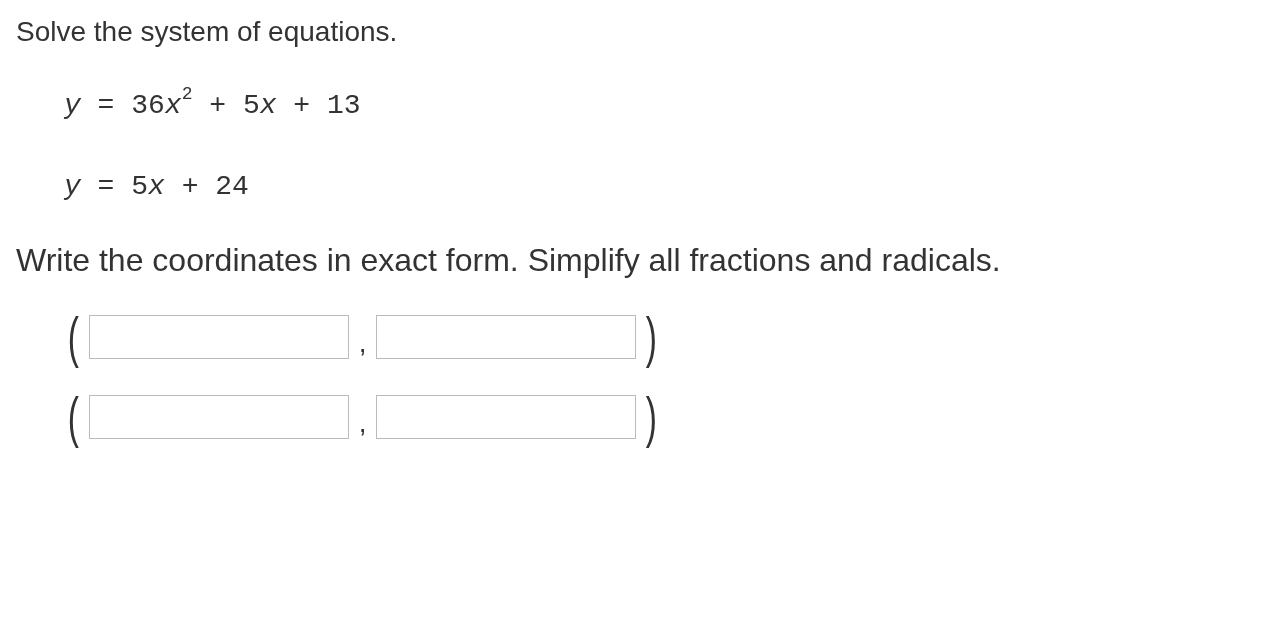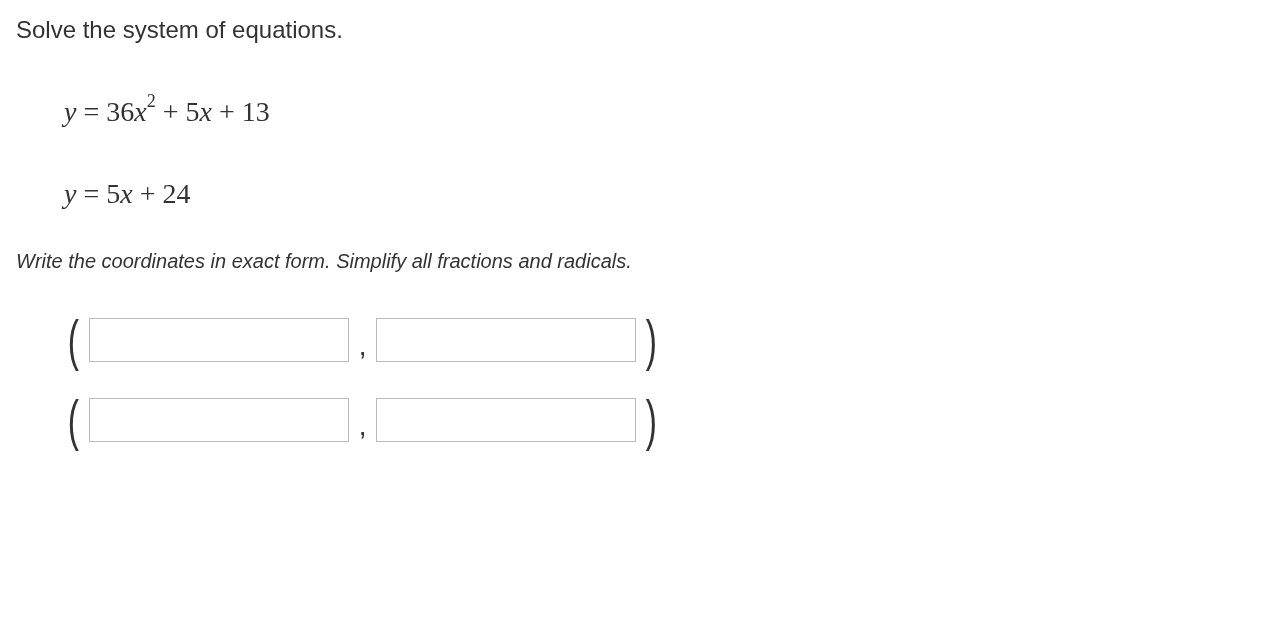--- a/index.html
+++ b/index.html
@@ -6,52 +6,51 @@
       margin: 0;
       padding: 16px;
       font-family: Verdana, Geneva, sans-serif;
       background: #fff;
       color: #333;
       width: 1280px;
       height: 632px;
       box-sizing: border-box;
     }
     .problem-statement {
-      font-size: 24px;
-      margin-bottom: 51px;
+      font-size: 28px;
+      margin-bottom: 40px;
     }
     .equations {
       margin-left: 48px;
       margin-bottom: 40px;
     }
     .equation {
       font-size: 28px;
       font-style: italic;
       margin-bottom: 50px;
-      font-family: Liberation Serif, serif;
+      font-family: Liberation Mono, monospace;
       white-space: nowrap;
       margin-top: 12px;
     }
     .equation:last-child {
       margin-bottom: 0;
     }
     .equation .upright {
       font-style: normal;
     }
     .equation sup {
       font-size: 18px;
       font-style: normal;
       vertical-align: super;
       position: relative;
       top: -4px;
     }
     .instruction {
-      font-size: 20px;
-      font-style: italic;
-      margin-bottom: 39px;
+      font-size: 32px;
+      margin-bottom: 30px;
     }
     .answers {
       margin-left: 48px;
     }
     .answer-row {
       display: flex;
       align-items: center;
       margin-bottom: 24px;
       font-size: 32px;
     }

